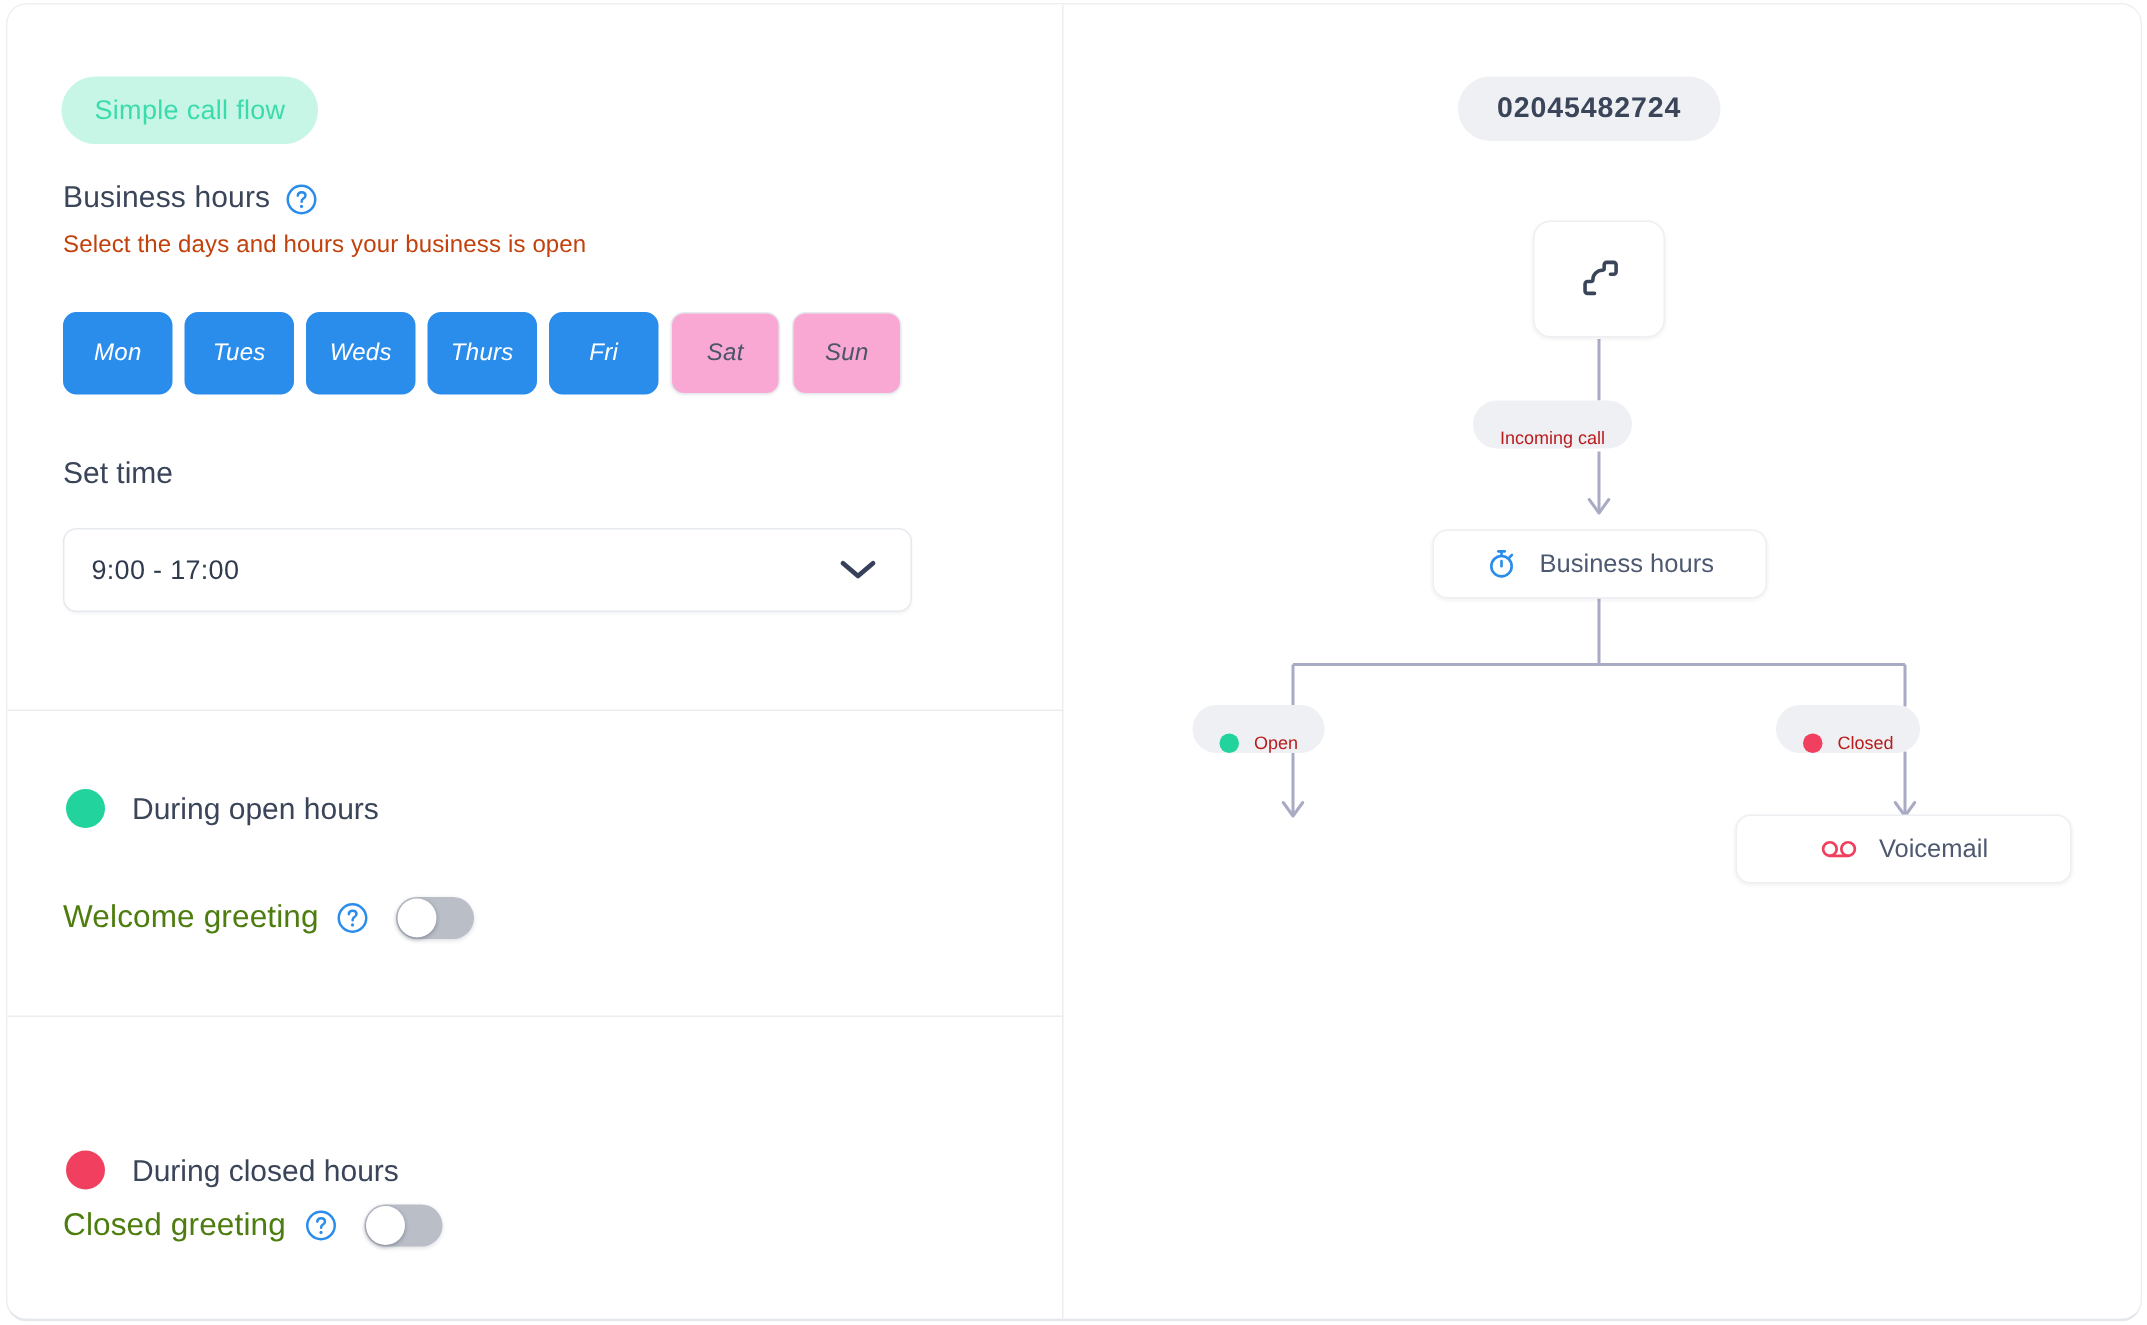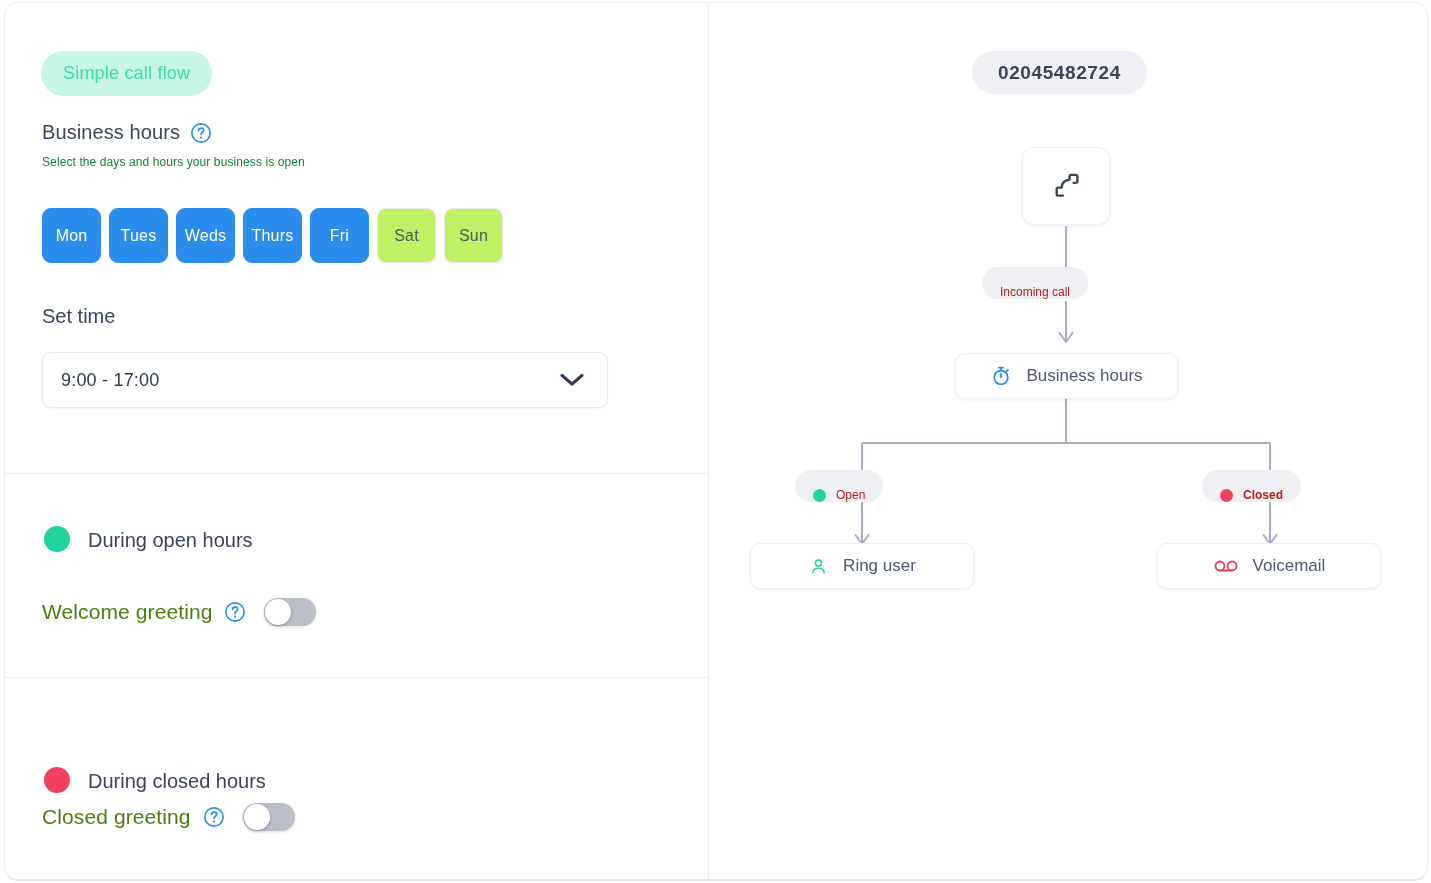--- a/index.html
+++ b/index.html
@@ -70,47 +70,48 @@
 
   .help-icon {
     width: 22px; height: 22px;
     flex: 0 0 22px;
     display: block;
   }
 
   .sub-text {
     position: absolute;
     left: 37px; top: 152px;
-    font-size: 12px;
-    color: #15803d;
+    font-size: 16px;
+    color: #c2410c;
     letter-spacing: .1px;
   }
 
   .days-row {
     position: absolute;
     left: 37px; top: 205px;
     display: flex;
     gap: 8px;
   }
   .day-btn {
-    width: 59px; height: 55px;
+    width: 73px; height: 55px;
     border-radius: 9px;
     display: flex; align-items: center; justify-content: center;
     font-size: 16px;
     letter-spacing: .2px;
     cursor: pointer;
     user-select: none;
+    font-style: italic;
   }
   .day-btn.on {
     background: #2a8ceb;
     color: #ffffff;
     border: 1px solid #2a8ceb;
   }
   .day-btn.off {
-    background: #bef264;
+    background: #f9a8d4;
     color: #4a5568;
     border: 1px solid #e6e9ee;
     box-shadow: 0 1px 2px rgba(25,35,60,.05);
   }
 
   .set-time-label {
     position: absolute;
     left: 37px; top: 302px;
     font-size: 20px;
     color: #3b4559;
@@ -379,34 +380,25 @@
         </svg>
       </span>
       <span>Business hours</span>
     </div>
 
     <div class="pill-node" style="left:85px; top:467px;">
       <span class="mini-dot" style="background:#22d39d;"></span>
       <span>Open</span>
     </div>
 
-    <div class="pill-node" style="left:492px; top:467px;font-weight:bold;">
+    <div class="pill-node" style="left:474px; top:467px;">
       <span class="mini-dot" style="background:#f1405f;"></span>
       <span>Closed</span>
     </div>
 
-    <div class="box-node" style="left:40px; top:540px; width:224px;">
-      <span class="ico">
-        <svg width="21" height="21" viewBox="0 0 24 24" fill="none">
-          <circle cx="12" cy="8" r="3.5" stroke="#22d39d" stroke-width="1.8"></circle>
-          <path d="M5.6 19.2 c0 -3.3 2.9 -5.3 6.4 -5.3 s6.4 2 6.4 5.3" stroke="#22d39d" stroke-width="1.8" stroke-linecap="round" fill="none"></path>
-        </svg>
-      </span>
-      <span>Ring user</span>
-    </div>
 
     <div class="box-node" style="left:447px; top:540px; width:224px;">
       <span class="ico">
         <svg width="26" height="20" viewBox="0 0 30 20" fill="none">
           <circle cx="8" cy="10" r="5.2" stroke="#f1405f" stroke-width="2.1"></circle>
           <circle cx="22" cy="10" r="5.2" stroke="#f1405f" stroke-width="2.1"></circle>
           <path d="M8 15.2 H22" stroke="#f1405f" stroke-width="2.1" stroke-linecap="round"></path>
         </svg>
       </span>
       <span>Voicemail</span>

